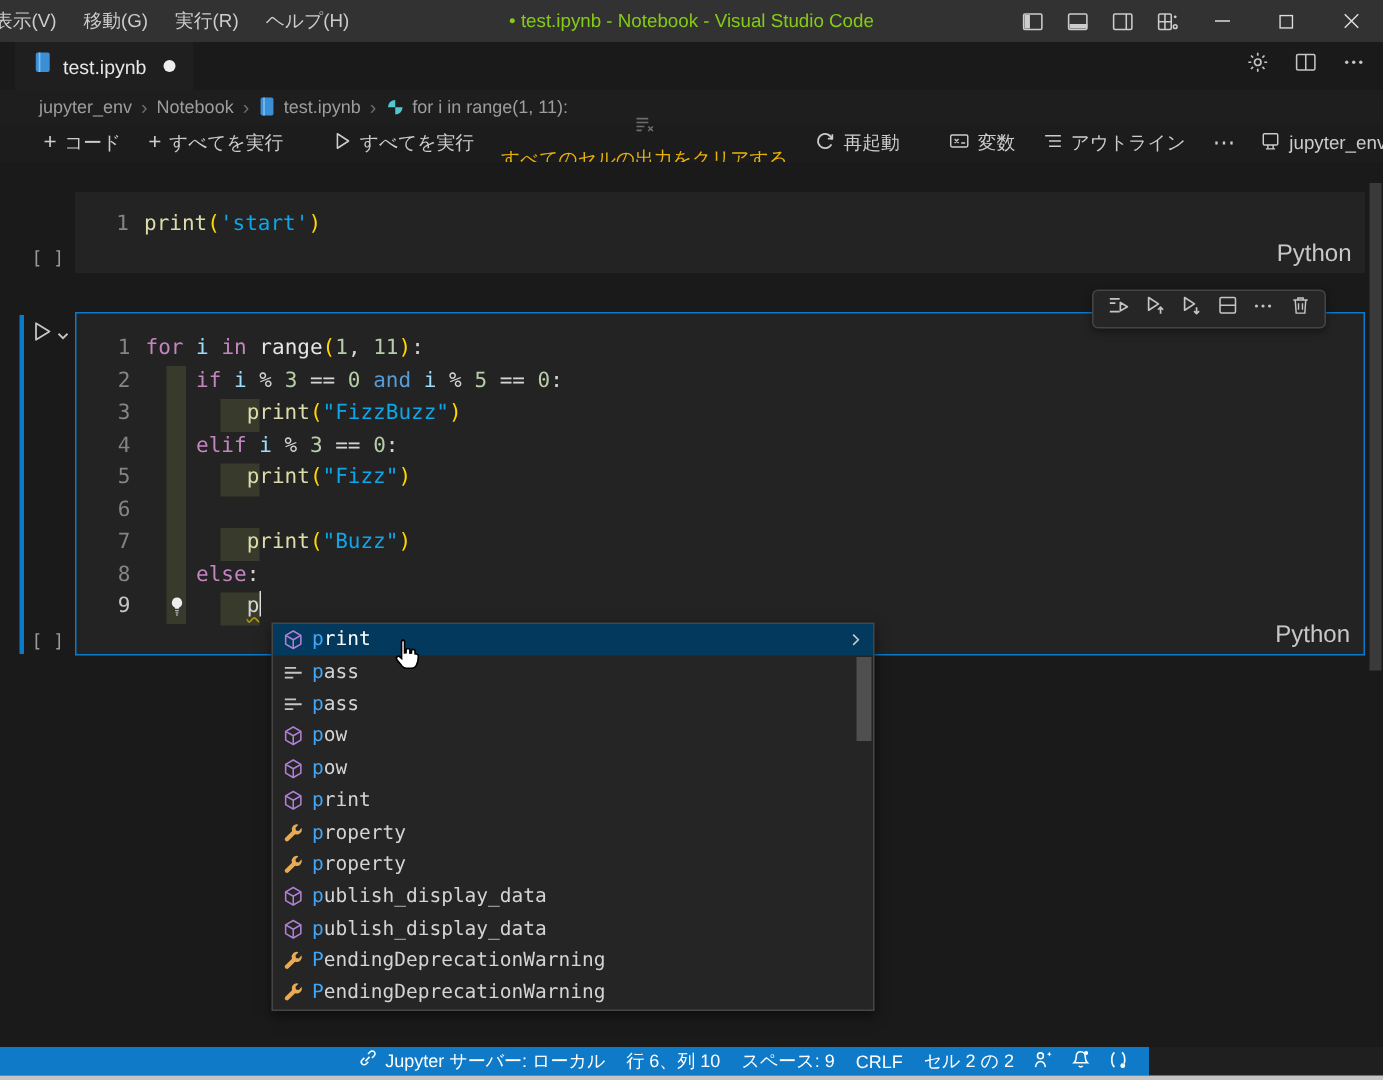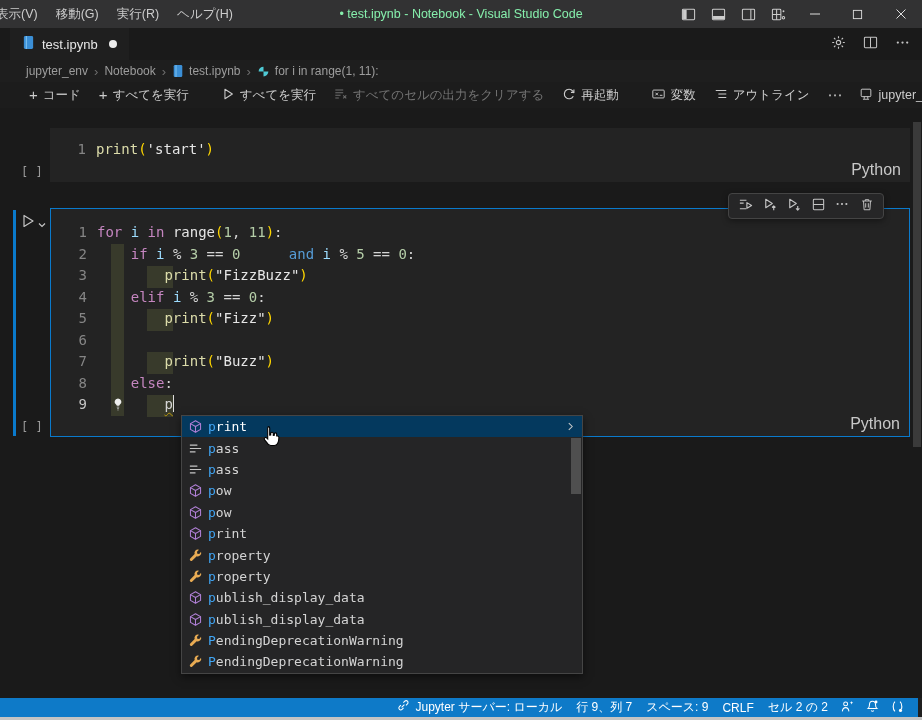--- a/index.html
+++ b/index.html
@@ -4,21 +4,21 @@
 <style>
   * { margin:0; padding:0; box-sizing:border-box; }
   html,body { background:#000; }
   body { font-family:"Liberation Sans", sans-serif; }
   .window { position:relative; width:922px; height:720px; background:#1f1f1f; overflow:hidden; color:#cccccc; }
 
   
   .titlebar { position:absolute; left:0; top:0; width:922px; height:28px; background:#323233; display:flex; align-items:center; }
   .menus { display:flex; align-items:center; height:100%; margin-left:-13px; }
   .menu-item { padding:0 9px; font-size:12.5px; color:#cccccc; line-height:28px; white-space:nowrap; }
-  .win-title { position:absolute; left:50%; top:0; transform:translateX(-50%); line-height:28px; font-size:12.5px; color:#86efac; white-space:nowrap; }
+  .win-title { position:absolute; left:50%; top:0; transform:translateX(-50%); line-height:28px; font-size:12.5px; color:#84cc16; white-space:nowrap; }
   .tb-right { position:absolute; right:0; top:0; height:28px; display:flex; align-items:center; }
   .tb-icon-btn { width:30px; height:28px; display:flex; align-items:center; justify-content:center; }
   .win-btn { width:43px; height:28px; display:flex; align-items:center; justify-content:center; }
   .tb-right svg { display:block; }
 
   
   .tabbar { position:absolute; left:0; top:28px; width:922px; height:32px; background:#1a1a1a; display:flex; align-items:stretch; }
   .tab { margin-left:10px; padding:0 12px; background:#1f1f1f; display:flex; align-items:center; gap:7px; }
   .tab-label { font-size:13px; color:#e7e7e7; }
   .mod-dot { width:8px; height:8px; border-radius:50%; background:#ededed; margin-left:4px; }
@@ -26,44 +26,44 @@
   .tab-actions .act { width:24px; height:24px; display:flex; align-items:center; justify-content:center; border-radius:4px; }
 
   
   .breadcrumbs { position:absolute; left:0; top:60px; width:922px; height:22px; background:#1e1e1e; display:flex; align-items:center; padding-left:26px; font-size:12px; color:#9d9d9d; }
   .crumb { display:flex; align-items:center; gap:5px; white-space:nowrap; }
   .crumb-sep { margin:0 6px; color:#6e6e6e; font-size:13px; }
 
   
   .nb-toolbar { position:absolute; left:0; top:82px; width:922px; height:26px; background:#1c1c1c; display:flex; align-items:center; padding:0 8px 0 22px; gap:4px; }
   .tool-btn { display:flex; align-items:center; gap:5px; font-size:12.5px; color:#cccccc; padding:2px 7px; border-radius:4px; white-space:nowrap; }
-  .tool-btn.disabled { color:#737373; }
+  .tool-btn.disabled { color:#eab308;flex-direction:column; }
   .tool-sep { width:1px; height:15px; background:#3c3c3c; margin:0 5px; }
   .plus { font-size:15px; line-height:12px; color:#cccccc; }
   .spacer { flex:1; }
   .kernel-picker { display:flex; align-items:center; gap:6px; font-size:12.5px; color:#cccccc; padding-right:2px; white-space:nowrap; }
 
   
   .notebook { position:absolute; left:0; top:108px; width:922px; height:590px; background:#1a1a1a; }
   .cell-editor { position:absolute; left:50px; width:860px; background:#232323; overflow:hidden; }
   .cell1 { top:20px; height:54px; padding-top:11px; }
   .cell2 { top:100px; height:229px; border:1px solid #0a7acc; padding-top:13px; }
   .exec-label { position:absolute; left:21px; font-family:"DejaVu Sans Mono", monospace; font-size:12px; color:#9a9a9a; white-space:pre; }
   .exec1 { top:57px; }
   .exec2 { top:312px; }
   .lang-label { position:absolute; right:9px; bottom:3px; font-size:16px; color:#c8c8c8; }
   .focus-bar { position:absolute; left:13px; top:102px; width:3px; height:226px; background:#0a7acc; }
   .run-btn { position:absolute; left:20px; top:104px; width:30px; height:22px; display:flex; align-items:center; gap:2px; color:#c5c5c5; }
 
   .code-line { display:flex; height:21.5px; line-height:21.5px; white-space:pre; font-family:"DejaVu Sans Mono", monospace; font-size:14px; color:#d4d4d4; position:relative; z-index:2; }
   .ln { flex:none; width:46px; text-align:right; padding-right:10px; color:#858585; }
   .ln.active { color:#c6c6c6; }
-  .tk-kw { color:#C586C0; } .tk-opkw { color:#569CD6;margin-left:40px; } .tk-var { color:#9CDCFE; }
+  .tk-kw { color:#C586C0; } .tk-opkw { color:#569CD6; } .tk-var { color:#9CDCFE; }
   .tk-fn { color:#DCDCAA; } .tk-cls { color:#e5e5e5; } .tk-num { color:#B5CEA8; }
-  .tk-str { color:#e5e5e5; } .tk-br { color:#FFD700; }
+  .tk-str { color:#0ea5e9; } .tk-br { color:#FFD700; }
   .tk-sq { text-decoration:underline wavy #b8960b 1px; text-underline-offset:3px; }
   .caret { display:inline-block; width:1.5px; height:17px; background:#dcdcdc; vertical-align:-3px; }
   .indent-block { position:absolute; background:#383a2b; z-index:1; }
   .bulb { position:absolute; left:60px; top:188px; z-index:3; }
 
   .cell-toolbar { position:absolute; left:728px; top:85px; width:156px; height:26px; background:#262627; border:1px solid #444444; border-radius:4px; display:flex; align-items:center; justify-content:space-around; padding:0 4px; z-index:5; box-shadow:0 2px 6px rgba(0,0,0,.4); }
   .cell-toolbar .ct-btn { width:22px; height:22px; display:flex; align-items:center; justify-content:center; }
 
   .nb-scrollbar { position:absolute; right:1px; top:14px; width:8px; height:325px; background:#3a3a3a; }
 
@@ -73,21 +73,21 @@
   .sg-row.sel { background:#04395e; color:#ffffff; }
   .sg-icon { flex:none; width:16px; height:16px; display:flex; align-items:center; justify-content:center; }
   .sg-label { white-space:pre; }
   .sg-match { color:#41a6f5; }
   .sg-chevron { margin-left:auto; display:flex; }
   .sg-scroll { position:absolute; right:1px; top:22px; width:10px; height:56px; background:#4f4f4f; }
 
   .pointer { position:absolute; left:259px; top:316px; z-index:50; }
 
   
-  .statusbar { position:absolute; left:0; top:698px; width:918px; height:19px; background:#0e7ac8; display:flex; align-items:center; justify-content:flex-end; color:#ffffff; font-size:12px; padding-right:8px; }
+  .statusbar { position:absolute; left:0; top:698px; width:766px; height:19px; background:#0e7ac8; display:flex; align-items:center; justify-content:flex-end; color:#ffffff; font-size:12px; padding-right:8px; }
   .sb-item { display:flex; align-items:center; gap:5px; padding:0 7px; white-space:nowrap; height:100%; }
   .sb-icons { display:flex; align-items:center; height:100%; }
   .sb-iconbtn { width:25px; height:100%; display:flex; align-items:center; justify-content:center; }
   .bottom-strip { position:absolute; left:0; top:717px; width:922px; height:3px; background:#c4c4c4; }
 </style>
 </head>
 <body>
 
 <div class="window">
 
@@ -481,21 +481,21 @@
     <div class="nb-scrollbar"></div>
   </div>
 
   <div class="statusbar">
     <div class="sb-item">
       <span><svg width="14" height="14" viewBox="0 0 16 16" fill="none" stroke="#ffffff" stroke-width="1.2">
             <path d="M6.4 9.6l3.2-3.2M5.6 7.1L3.9 8.8a2.1 2.1 0 1 0 3 3l1.7-1.7M8.4 4.2l1.7-1.7a2.1 2.1 0 1 1 3 3l-1.7 1.7"></path>
           </svg></span>
       <span>Jupyter サーバー: ローカル</span>
     </div>
-    <div class="sb-item">行 9、列 7</div>
+    <div class="sb-item">行 6、列 10</div>
     <div class="sb-item">スペース: 9</div>
     <div class="sb-item">CRLF</div>
     <div class="sb-item">セル 2 の 2</div>
     <div class="sb-icons">
       <div class="sb-iconbtn">
           <span><svg width="15" height="15" viewBox="0 0 16 16" fill="none" stroke="#ffffff" stroke-width="1.1">
               <circle cx="6" cy="5.2" r="2.1"></circle>
               <path d="M2.5 13.2c.4-2.7 1.9-4 3.5-4s3.1 1.3 3.5 4"></path>
               <path d="M12.3 2.2l.5 1.3 1.3.5-1.3.5-.5 1.3-.5-1.3-1.3-.5 1.3-.5z" fill="#ffffff" stroke="none"></path>
             </svg></span>

